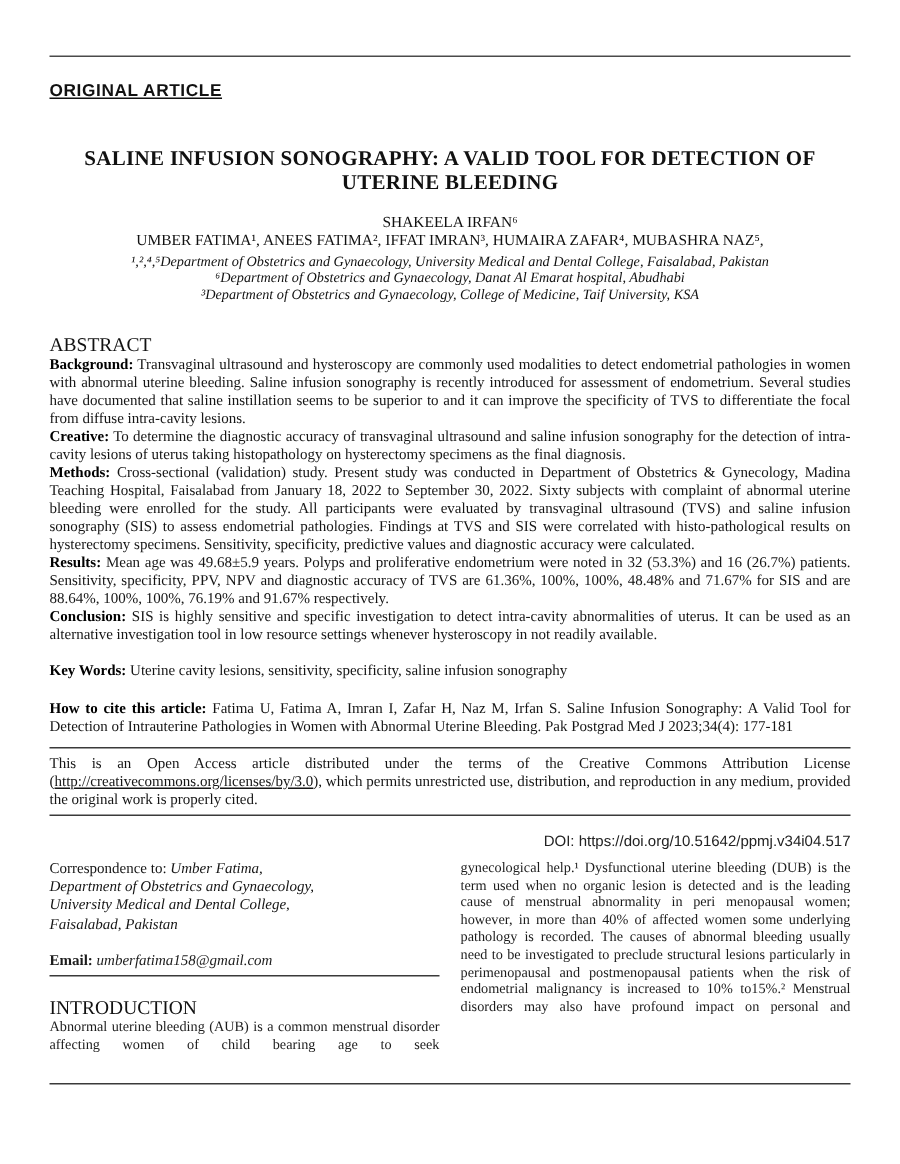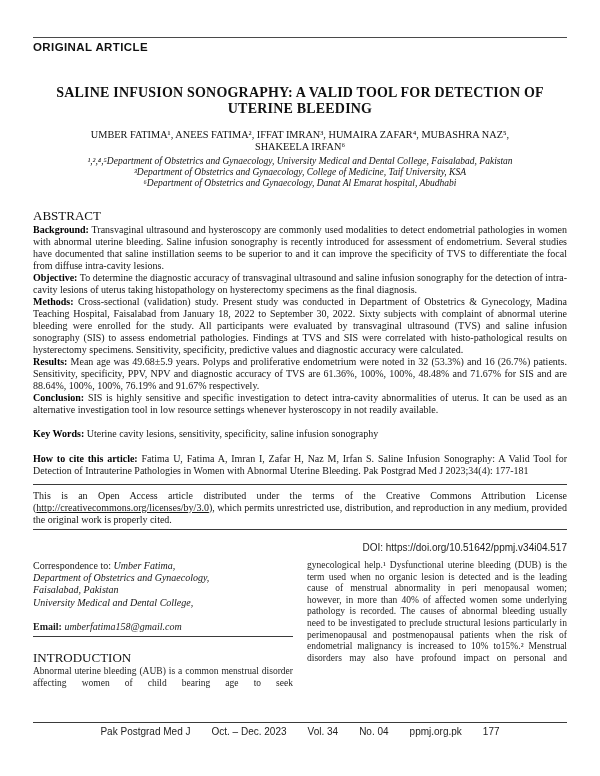--- a/index.html
+++ b/index.html
@@ -10,21 +10,21 @@
     font-family: "Liberation Serif", "DejaVu Serif", serif;
     color: #1c1c1c;
     overflow: hidden;
   }
   .page { padding: 0 33px; }
 
   .toprule { border-top: 1.3px solid #4a4a4a; margin-top: 37px; }
   .kicker {
     font-family: "Liberation Sans", sans-serif;
     font-weight: bold; font-size: 11.5px; letter-spacing: 0.4px;
-    margin-top: 3px; color: #111;
+    margin-top: 17px; color: #111; text-decoration: underline;
   }
 
   .title-block { margin-top: 32px; text-align: center; }
   .title-line {
     font-weight: bold; font-size: 14px; line-height: 16px;
     letter-spacing: 0.2px; color: #111;
   }
 
   .authors-block { margin-top: 12px; text-align: center; }
   .authors-line { font-size: 10.3px; line-height: 12px; color: #111; }
@@ -85,69 +85,61 @@
 
   <div class="toprule"></div>
   <div class="kicker">ORIGINAL ARTICLE</div>
 
   <div class="title-block">
     <div class="title-line">SALINE INFUSION SONOGRAPHY: A VALID TOOL FOR DETECTION OF</div>
     <div class="title-line">UTERINE BLEEDING</div>
   </div>
 
   <div class="authors-block">
+    <div class="authors-line">SHAKEELA IRFAN⁶</div>
     <div class="authors-line">UMBER FATIMA¹, ANEES FATIMA², IFFAT IMRAN³, HUMAIRA ZAFAR⁴, MUBASHRA NAZ⁵,</div>
-    <div class="authors-line">SHAKEELA IRFAN⁶</div>
   </div>
 
   <div class="affil-block">
     <div class="affil-line">¹,²,⁴,⁵Department of Obstetrics and Gynaecology, University Medical and Dental College, Faisalabad, Pakistan</div>
+    <div class="affil-line">⁶Department of Obstetrics and Gynaecology, Danat Al Emarat hospital, Abudhabi</div>
     <div class="affil-line">³Department of Obstetrics and Gynaecology, College of Medicine, Taif University, KSA</div>
-    <div class="affil-line">⁶Department of Obstetrics and Gynaecology, Danat Al Emarat hospital, Abudhabi</div>
   </div>
 
   <h2 class="sechead abstract-head">ABSTRACT</h2>
 
   <p class="para"><b>Background:</b> <span>Transvaginal ultrasound and hysteroscopy are commonly used modalities to detect endometrial pathologies in women with abnormal uterine bleeding. Saline infusion sonography is recently introduced for assessment of endometrium. Several studies have documented that saline instillation seems to be superior to and it can improve the specificity of TVS to differentiate the focal from diffuse intra-cavity lesions.</span></p>
-  <p class="para"><b>Objective:</b> <span>To determine the diagnostic accuracy of transvaginal ultrasound and saline infusion sonography for the detection of intra-cavity lesions of uterus taking histopathology on hysterectomy specimens as the final diagnosis.</span></p>
+  <p class="para"><b>Creative:</b> <span>To determine the diagnostic accuracy of transvaginal ultrasound and saline infusion sonography for the detection of intra-cavity lesions of uterus taking histopathology on hysterectomy specimens as the final diagnosis.</span></p>
   <p class="para"><b>Methods:</b> <span>Cross-sectional (validation) study. Present study was conducted in Department of Obstetrics &amp; Gynecology, Madina Teaching Hospital, Faisalabad from January 18, 2022 to September 30, 2022. Sixty subjects with complaint of abnormal uterine bleeding were enrolled for the study. All participants were evaluated by transvaginal ultrasound (TVS) and saline infusion sonography (SIS) to assess endometrial pathologies. Findings at TVS and SIS were correlated with histo-pathological results on hysterectomy specimens. Sensitivity, specificity, predictive values and diagnostic accuracy were calculated.</span></p>
   <p class="para"><b>Results:</b> <span>Mean age was 49.68±5.9 years. Polyps and proliferative endometrium were noted in 32 (53.3%) and 16 (26.7%) patients. Sensitivity, specificity, PPV, NPV and diagnostic accuracy of TVS are 61.36%, 100%, 100%, 48.48% and 71.67% for SIS and are 88.64%, 100%, 100%, 76.19% and 91.67% respectively.</span></p>
   <p class="para"><b>Conclusion:</b> <span>SIS is highly sensitive and specific investigation to detect intra-cavity abnormalities of uterus. It can be used as an alternative investigation tool in low resource settings whenever hysteroscopy in not readily available.</span></p>
 
   <p class="para keywords"><b>Key Words:</b> <span>Uterine cavity lesions, sensitivity, specificity, saline infusion sonography</span></p>
 
   <p class="para cite"><b>How to cite this article:</b> <span>Fatima U, Fatima A, Imran I, Zafar H, Naz M, Irfan S. Saline Infusion Sonography: A Valid Tool for Detection of Intrauterine Pathologies in Women with Abnormal Uterine Bleeding. Pak Postgrad Med J 2023;34(4): 177-181</span></p>
 
   <div class="thickrule rule-above-oa"></div>
   <p class="para oa"><span>This is an Open Access article distributed under the terms of the Creative Commons Attribution License (</span><span class="link">http://creativecommons.org/licenses/by/3.0</span><span>), which permits unrestricted use, distribution, and reproduction in any medium, provided the original work is properly cited.</span></p>
   <div class="thickrule rule-below-oa"></div>
 
   <div class="doi-line">DOI: https://doi.org/10.51642/ppmj.v34i04.517</div>
 
   <div class="columns">
     <div class="col">
       <div class="corr-line"><span class="roman">Correspondence to:</span> <span class="ital">Umber Fatima,</span></div>
       <div class="corr-line ital">Department of Obstetrics and Gynaecology,</div>
+      <div class="corr-line ital">University Medical and Dental College,</div>
       <div class="corr-line ital">Faisalabad, Pakistan</div>
-      <div class="corr-line ital">University Medical and Dental College,</div>
       <div class="email-line"><span class="email-label">Email:</span> <span class="ital">umberfatima158@gmail.com</span></div>
       <div class="colrule"></div>
       <h2 class="sechead intro-head">INTRODUCTION</h2>
       <p class="colpara">Abnormal uterine bleeding (AUB) is a common menstrual disorder affecting women of child bearing age to seek</p>
     </div>
     <div class="col">
       <p class="colpara">gynecological help.¹ Dysfunctional uterine bleeding (DUB) is the term used when no organic lesion is detected and is the leading cause of menstrual abnormality in peri menopausal women; however, in more than 40% of affected women some underlying pathology is recorded. The causes of abnormal bleeding usually need to be investigated to preclude structural lesions particularly in perimenopausal and postmenopausal patients when the risk of endometrial malignancy is increased to 10% to15%.² Menstrual disorders may also have profound impact on personal and</p>
     </div>
   </div>
 
   <div class="footer">
     <div class="footrule"></div>
-    <div class="footrow">
-      <span>Pak Postgrad Med J</span>
-      <span>Oct. – Dec. 2023</span>
-      <span>Vol. 34</span>
-      <span>No. 04</span>
-      <span>ppmj.org.pk</span>
-      <span>177</span>
-    </div>
   </div>
 
 </div>
 
 </body></html>

